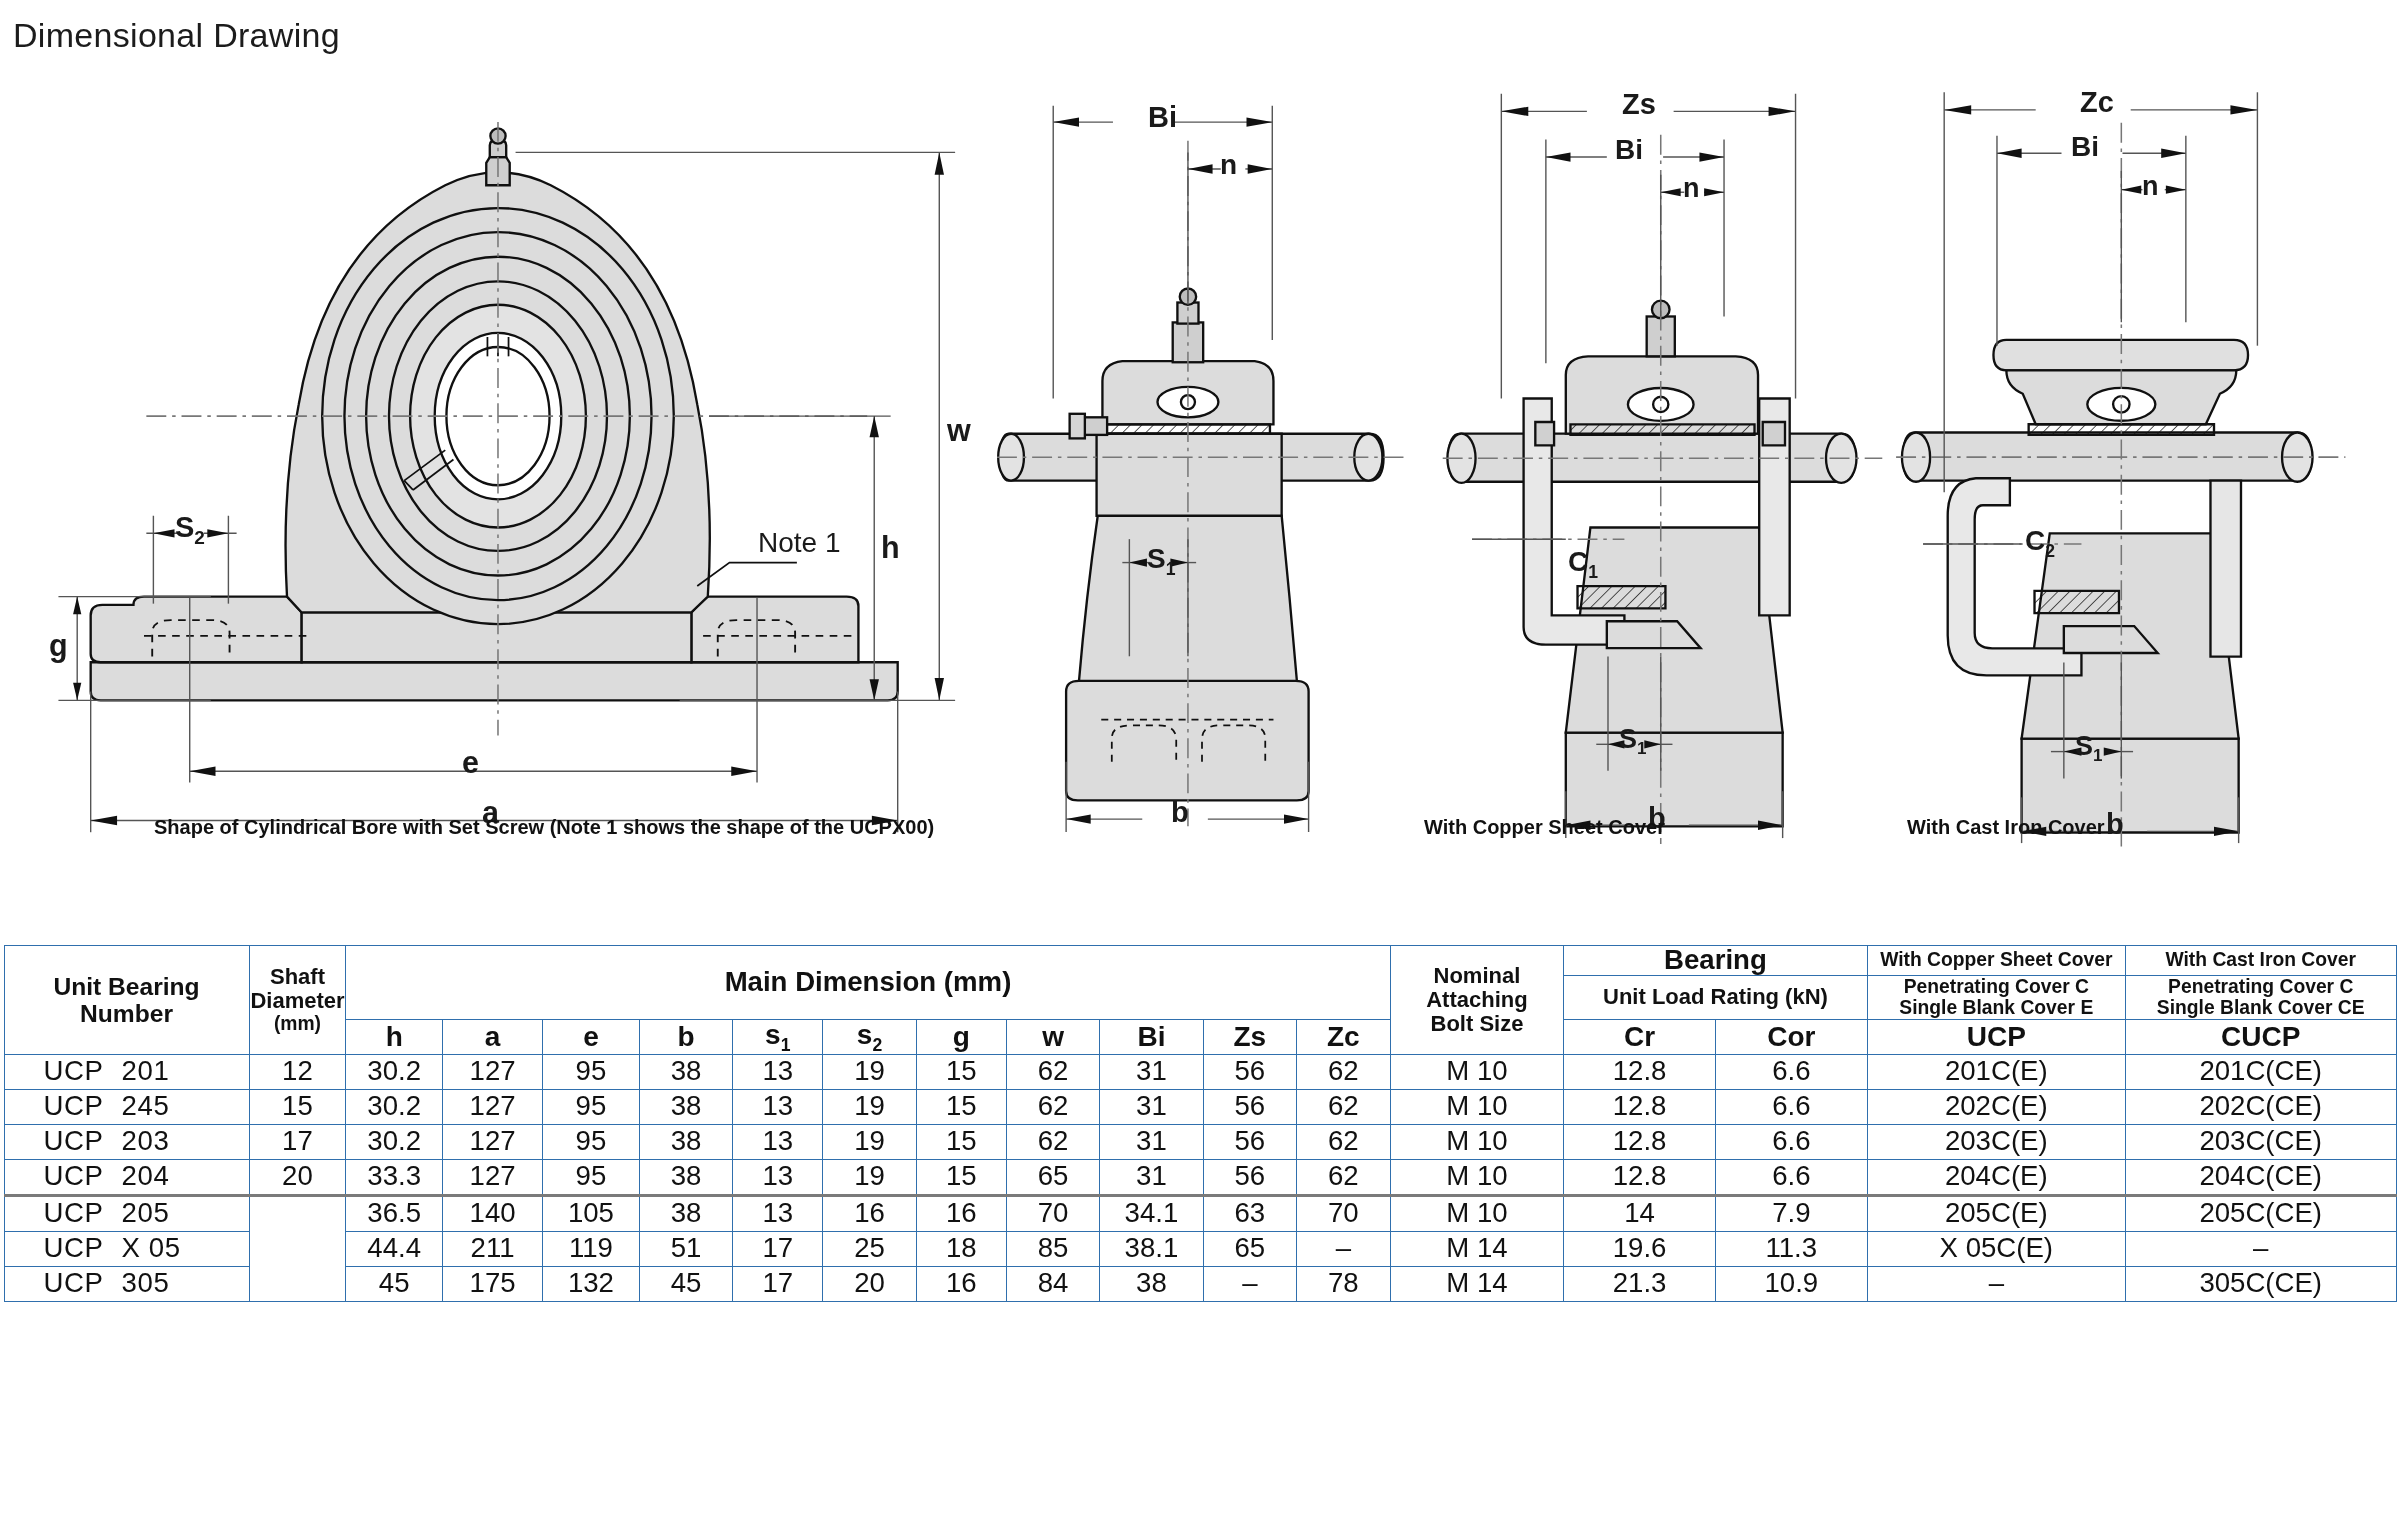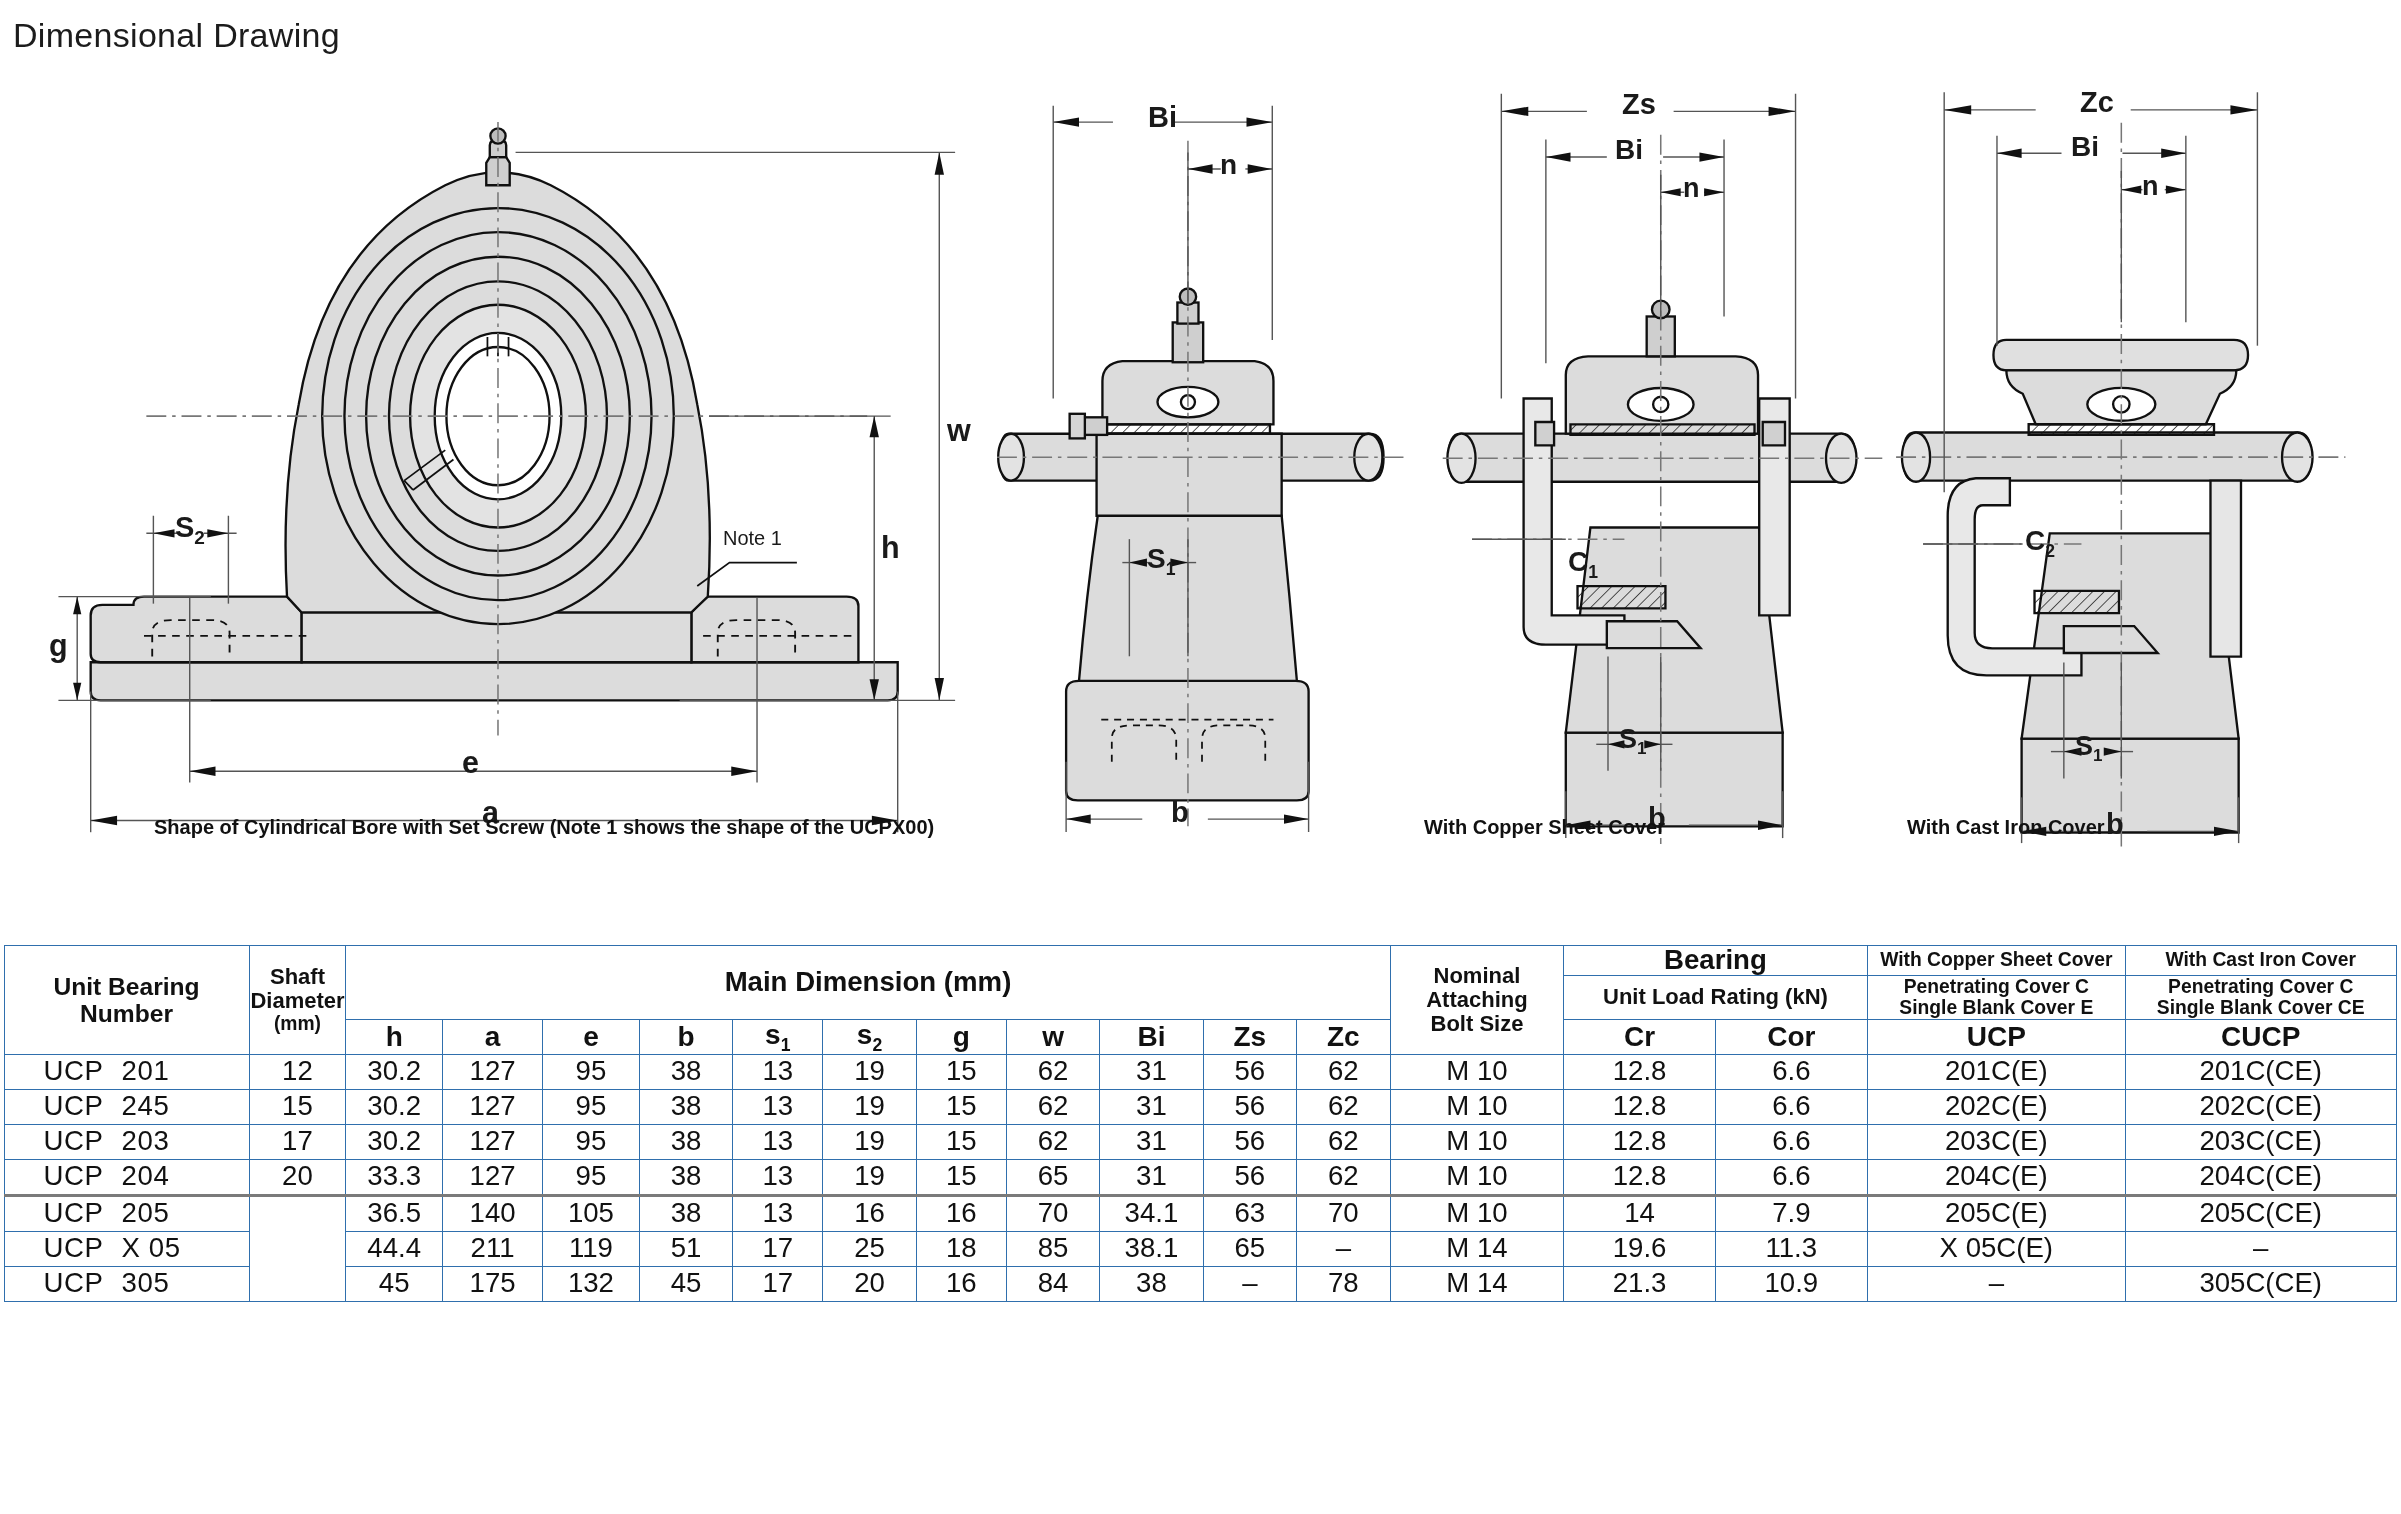--- a/index.html
+++ b/index.html
@@ -157,21 +157,21 @@
         <path d="M1130 880 L1185 840 L1300 840"></path>
       </g>
     </svg>
 
     <div style="position:absolute;left:912px;top:343px;font-size:30.5px;font-weight:700;">w</div>
     <div style="position:absolute;left:846px;top:460px;font-size:30.5px;font-weight:700;">h</div>
     <div style="position:absolute;left:14px;top:558px;font-size:30.5px;font-weight:700;">g</div>
     <div style="position:absolute;left:140px;top:441px;font-size:29px;font-weight:700;"><span>S</span><sub style="font-size:19px;">2</sub></div>
     <div style="position:absolute;left:427px;top:675px;font-size:30.5px;font-weight:700;">e</div>
     <div style="position:absolute;left:447px;top:725px;font-size:30.5px;font-weight:700;">a</div>
-    <div style="position:absolute;left:688px;top:457px;font-size:20px;">Note 1</div>
+    <div style="position:absolute;left:723px;top:457px;font-size:28px;">Note 1</div>
   </div>
 
   <div class="fig" style="left:997px;top:0px;">
     <svg width="410" height="786" viewBox="0 0 700 1340">
       <g fill="none" stroke="#101010" stroke-width="4">
 
         <path d="M118 1060 Q118 1042 140 1042 L510 1042 Q532 1042 532 1060 L532 1230 Q532 1246 512 1246 L138 1246 Q118 1246 118 1230 Z" fill="#dcdcdc"></path>
 
         <path d="M172 760 L486 760 Q500 900 512 1042 L140 1042 Q152 900 172 760 Z" fill="#dcdcdc"></path>
 

